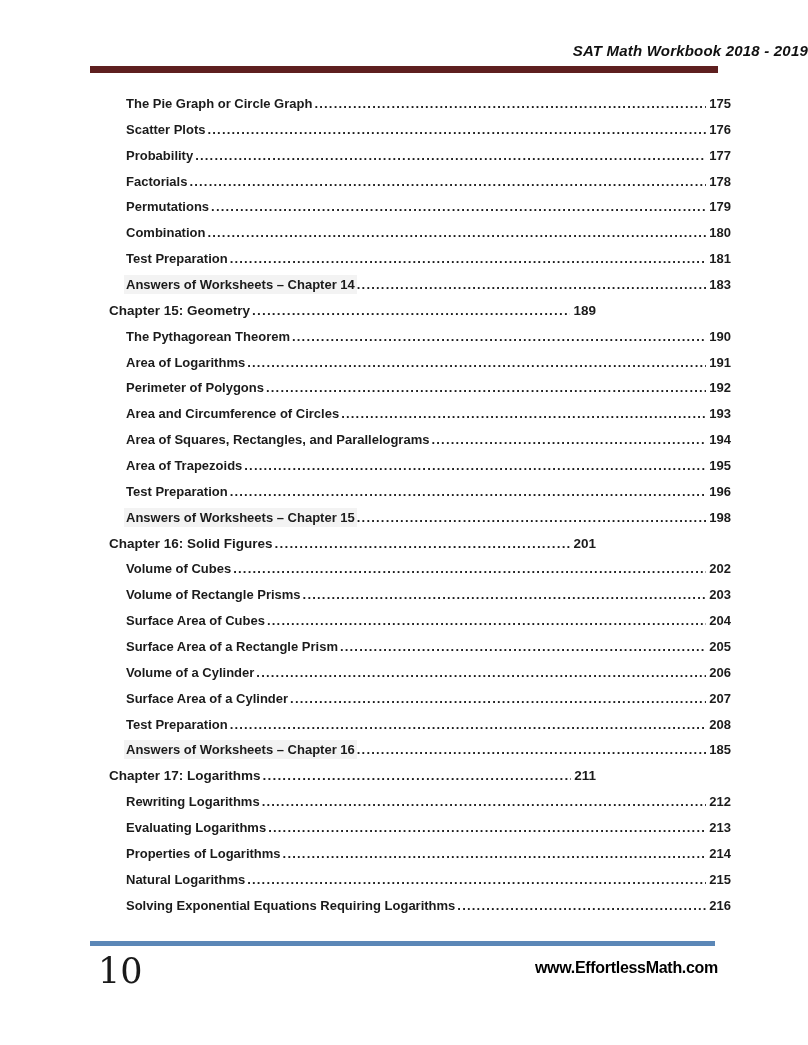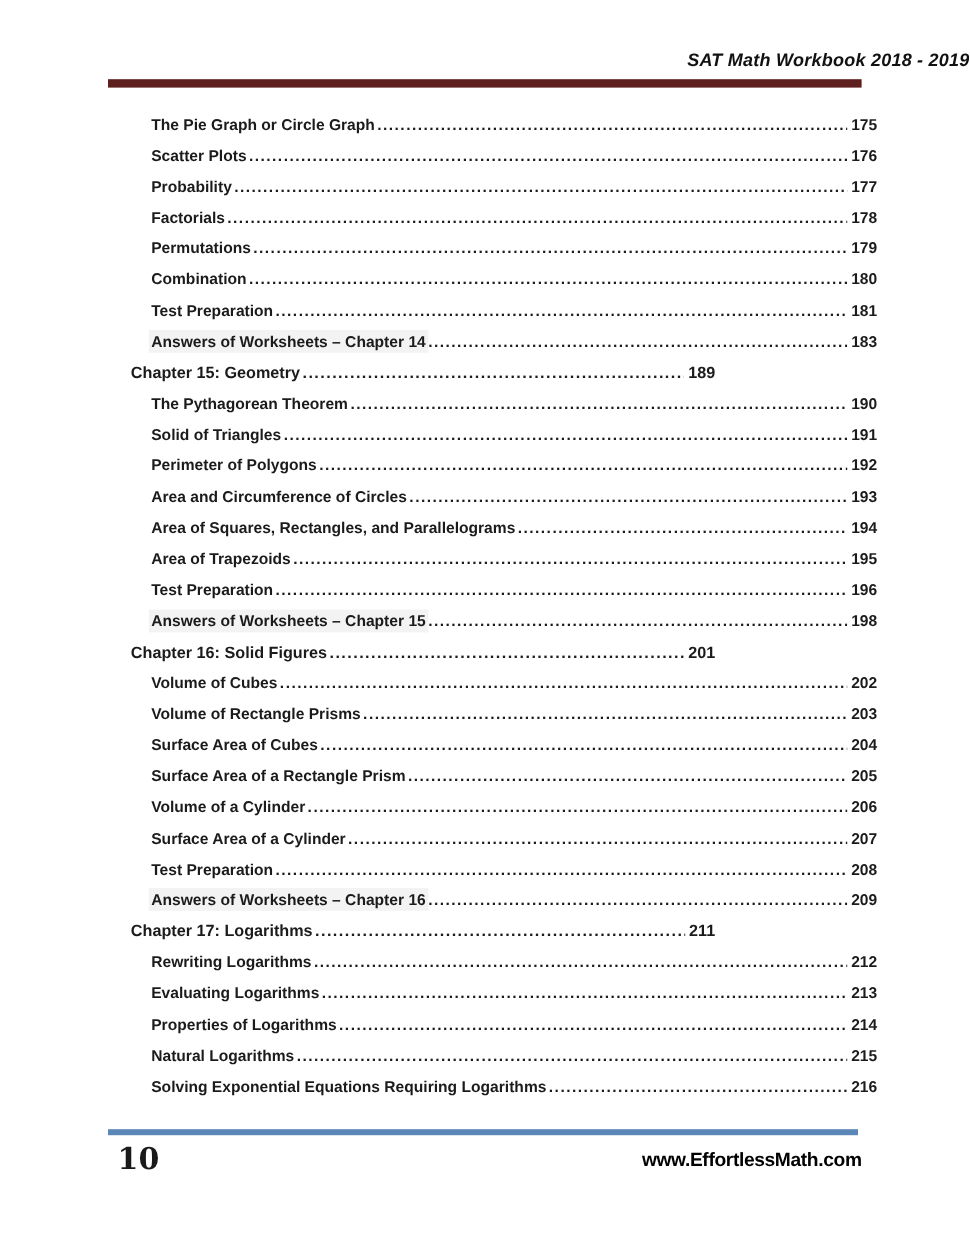--- a/index.html
+++ b/index.html
@@ -81,22 +81,22 @@
     left: 90px;
     width: 625px;
     height: 5px;
     background: var(--footer-rule, #5b87b7);
   }
   .footer-page-number {
     position: absolute;
     top: 951px;
     left: 98px;
     font-family: "DejaVu Serif", serif;
-    font-weight: bold;
-    font-size: 25px;
+    font-weight: normal;
+    font-size: 35px;
     color: #1a1a1a;
   }
   .footer-website {
     position: absolute;
     top: 959px;
     right: 90px;
     font-size: 16px;
     font-weight: bold;
     letter-spacing: -0.3px;
     color: #000000;
@@ -156,21 +156,21 @@
     <span class="toc-label">Chapter 15: Geometry</span>
     <span class="toc-dots"></span>
     <span class="toc-page">189</span>
   </div>
       <div class="toc-row section">
     <span class="toc-label">The Pythagorean Theorem</span>
     <span class="toc-dots"></span>
     <span class="toc-page">190</span>
   </div>
       <div class="toc-row section">
-    <span class="toc-label">Solid of Triangles</span>
+    <span class="toc-label">Area of Logarithms</span>
     <span class="toc-dots"></span>
     <span class="toc-page">191</span>
   </div>
       <div class="toc-row section">
     <span class="toc-label">Perimeter of Polygons</span>
     <span class="toc-dots"></span>
     <span class="toc-page">192</span>
   </div>
       <div class="toc-row section">
     <span class="toc-label">Area and Circumference of Circles</span>
@@ -233,21 +233,21 @@
     <span class="toc-page">207</span>
   </div>
       <div class="toc-row section">
     <span class="toc-label">Test Preparation</span>
     <span class="toc-dots"></span>
     <span class="toc-page">208</span>
   </div>
       <div class="toc-row section highlighted">
     <span class="toc-label">Answers of Worksheets – Chapter 16</span>
     <span class="toc-dots"></span>
-    <span class="toc-page">209</span>
+    <span class="toc-page">185</span>
   </div>
       <div class="toc-row chapter">
     <span class="toc-label">Chapter 17: Logarithms</span>
     <span class="toc-dots"></span>
     <span class="toc-page">211</span>
   </div>
       <div class="toc-row section">
     <span class="toc-label">Rewriting Logarithms</span>
     <span class="toc-dots"></span>
     <span class="toc-page">212</span>

